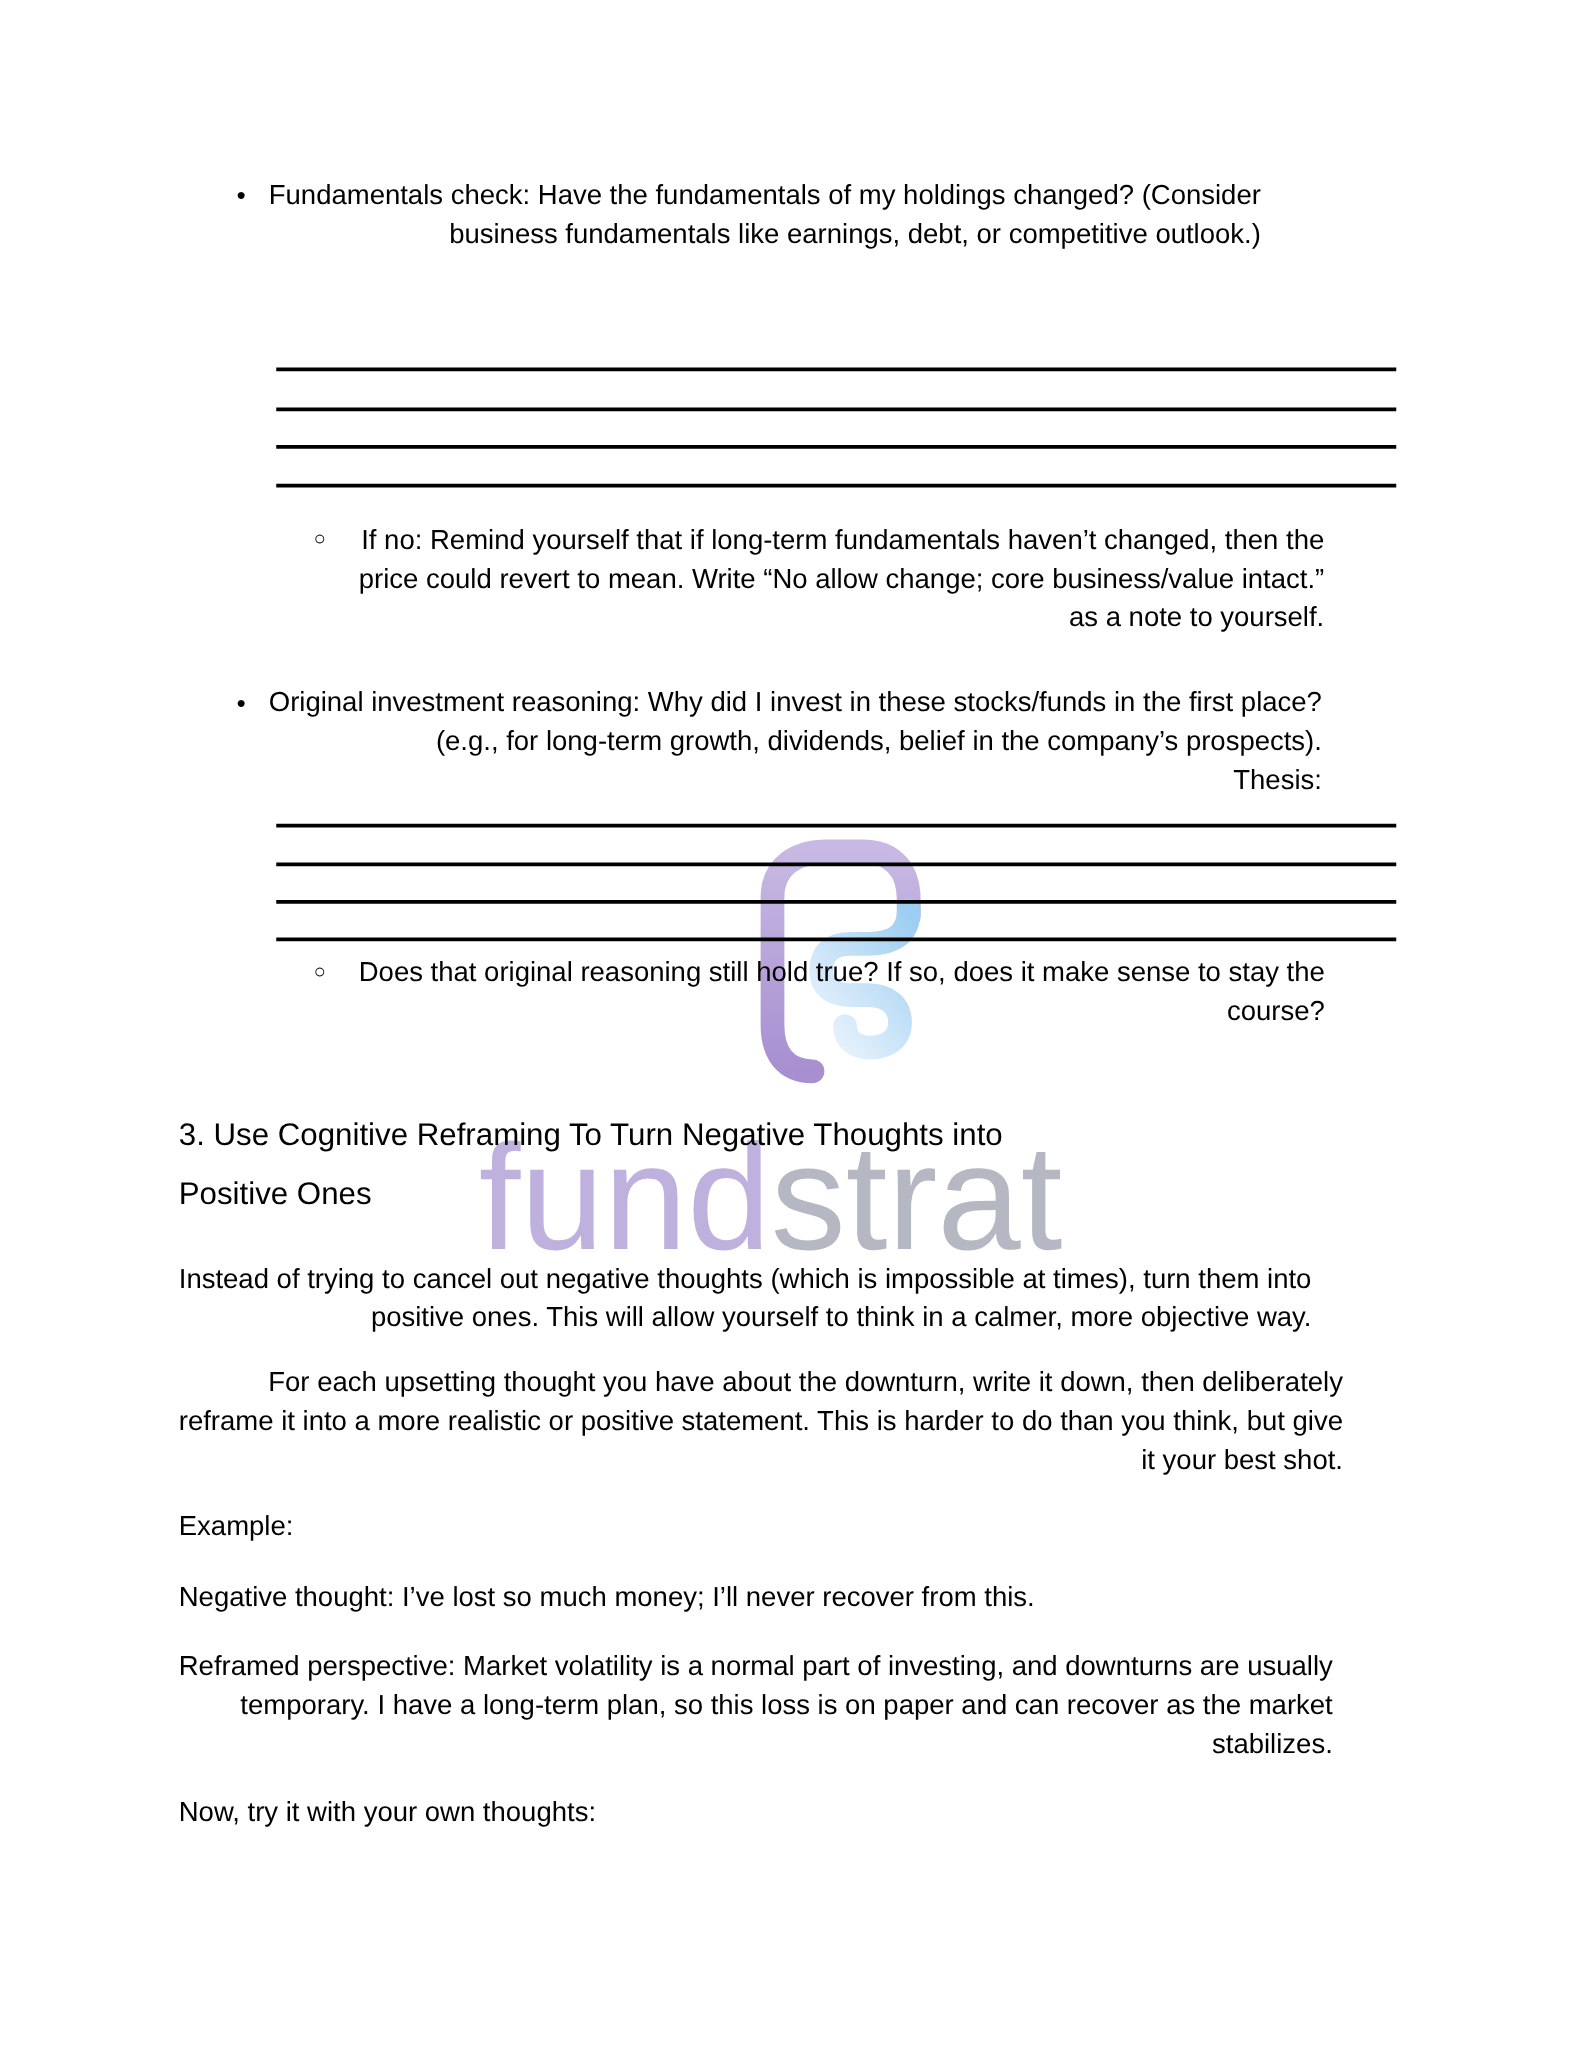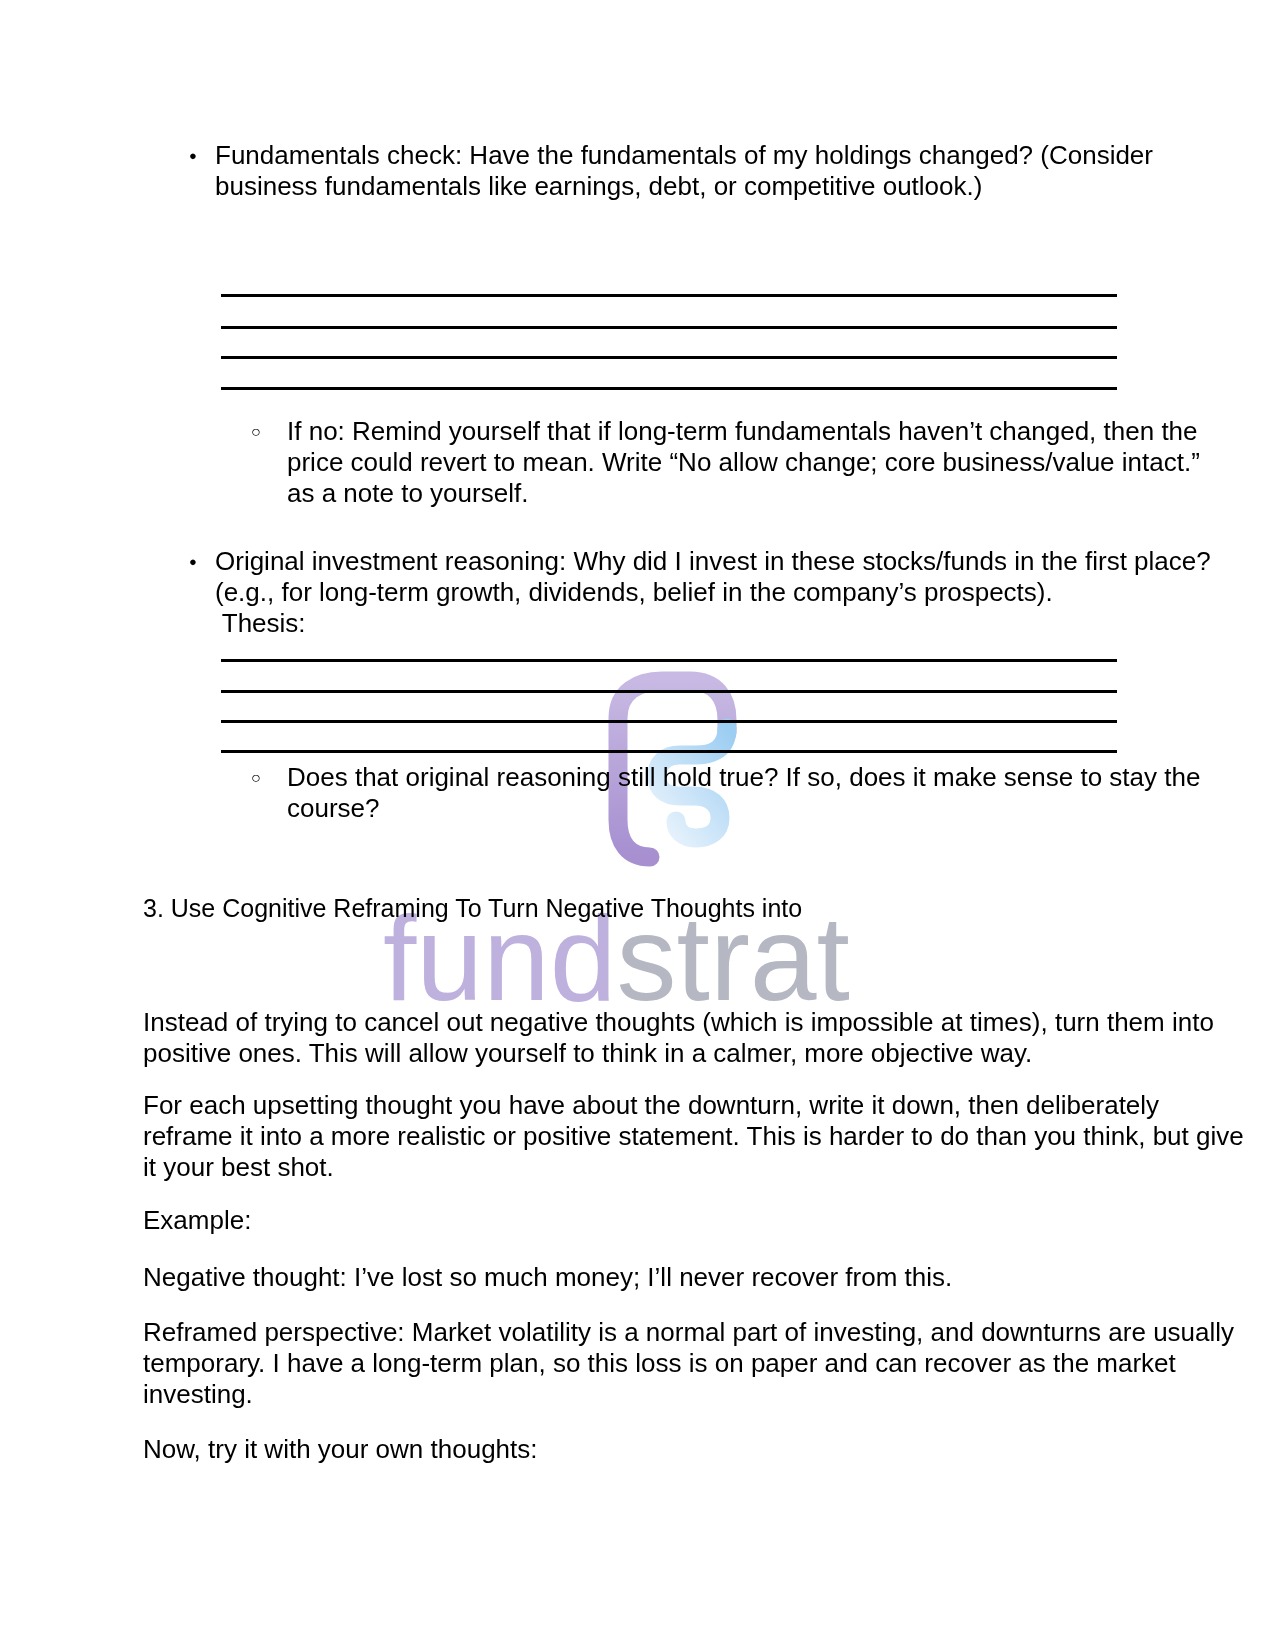--- a/index.html
+++ b/index.html
@@ -24,21 +24,21 @@
     top: 898px;
     font-size: 120px;
     line-height: 120px;
     letter-spacing: 0px;
     white-space: nowrap;
     font-family: "Liberation Sans", sans-serif;
   }
 
   
   .content { position: absolute; inset: 0; z-index: 1; }
-  .content .block { position: absolute; font-size: 26px; line-height: 31px; }
+  .content .block { position: absolute; font-size: 22px; line-height: 31px; text-align: right; }
   .lines div { white-space: pre; }
 
   .marker {
     position: absolute;
     line-height: 31px;
     font-size: 13px;
     text-align: center;
   }
   .marker.circle { font-size: 16px; }
 
@@ -115,39 +115,40 @@
     <div class="rule" style="top:750px"></div>
 
     <span class="marker circle" style="left:251px; top:762px">○</span>
     <div class="block lines" style="left:287px; top:762px">
         <div>Does that original reasoning still hold true? If so, does it make sense to stay the</div>
         <div>course?</div>
       </div>
 
     <div class="heading lines" style="left:143px; top:885px">
         <div>3. Use Cognitive Reframing To Turn Negative Thoughts into</div>
+        <div>Positive Ones</div>
       </div>
 
     <div class="block lines" style="left:143px; top:1007px">
         <div>Instead of trying to cancel out negative thoughts (which is impossible at times), turn them into</div>
         <div>positive ones. This will allow yourself to think in a calmer, more objective way.</div>
       </div>
 
     <div class="block lines" style="left:143px; top:1090px">
         <div>For each upsetting thought you have about the downturn, write it down, then deliberately</div>
         <div>reframe it into a more realistic or positive statement. This is harder to do than you think, but give</div>
         <div>it your best shot.</div>
       </div>
 
     <div class="block" style="left:143px; top:1205px">Example:</div>
 
     <div class="block" style="left:143px; top:1262px">Negative thought: I’ve lost so much money; I’ll never recover from this.</div>
 
     <div class="block lines" style="left:143px; top:1317px">
         <div>Reframed perspective: Market volatility is a normal part of investing, and downturns are usually</div>
         <div>temporary. I have a long-term plan, so this loss is on paper and can recover as the market</div>
-        <div>investing.</div>
+        <div>stabilizes.</div>
       </div>
 
     <div class="block" style="left:143px; top:1434px">Now, try it with your own thoughts:</div>
 
   </div>
 </div>
 
 </body></html>

